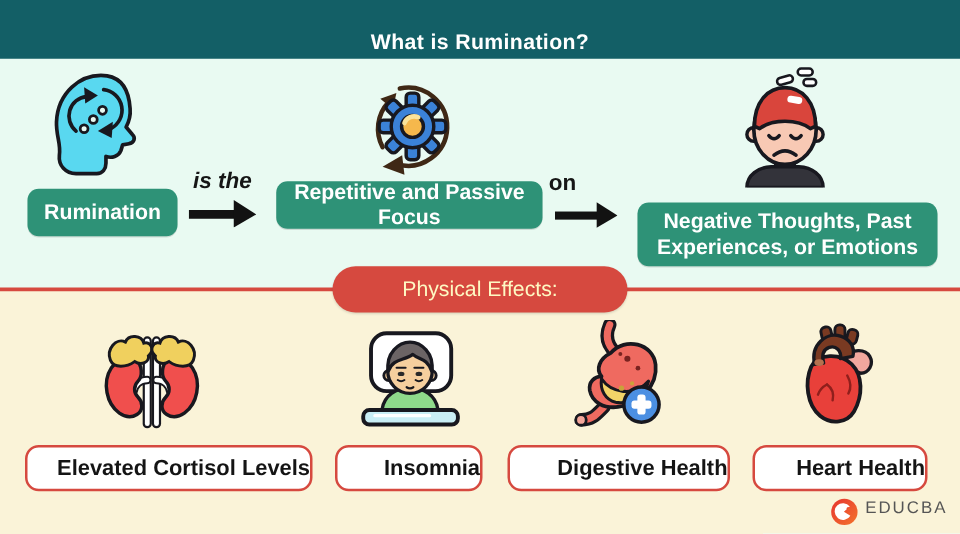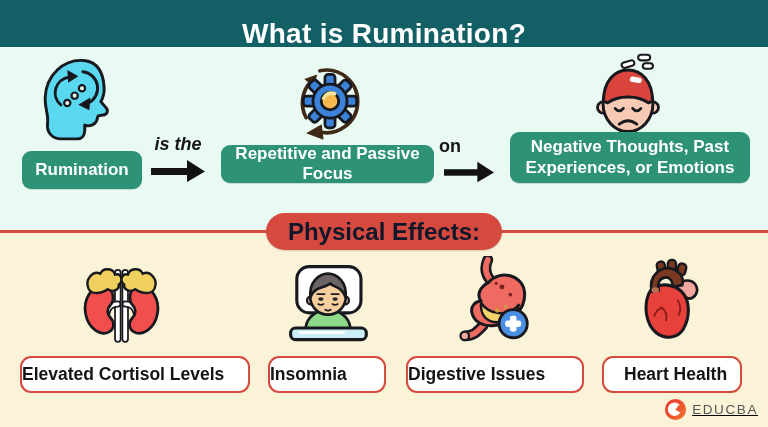--- a/index.html
+++ b/index.html
@@ -2,47 +2,47 @@
 <html><head>
 <meta charset="utf-8">
 <style>
   * { margin:0; padding:0; box-sizing:border-box; }
   html,body { width:768px; height:427px; }
   body { font-family:"Liberation Sans","DejaVu Sans",sans-serif; }
   .poster { position:relative; width:768px; height:427px; overflow:hidden; background:#e9faf2; }
 
   .hdr { position:absolute; left:0; top:0; width:768px; height:47px; background:#135f66;
          display:flex; align-items:center; justify-content:center; }
-  .hdr h1 { color:#ffffff; font-size:28px; font-weight:bold; letter-spacing:.3px;margin-top:20px; }
+  .hdr h1 { color:#ffffff; font-size:17px; font-weight:bold; letter-spacing:.3px;margin-top:20px; }
 
   .mint { position:absolute; left:0; top:47px; width:768px; height:185px; background:#e9faf2; }
   .cream { position:absolute; left:0; top:232px; width:768px; height:195px; background:#faf3d8; }
   .redline { position:absolute; left:0; top:230px; width:768px; height:3px; background:#d6493f; }
 
   .abs { position:absolute; }
   .icon-box svg { width:100%; height:100%; display:block; }
 
   .step-btn { background:#2e9277; color:#ffffff; border-radius:9px;
               display:flex; align-items:center; justify-content:center; text-align:center;
               font-weight:bold; font-size:17px; line-height:1.18; padding:2px 8px;
               box-shadow:0 1px 0 rgba(0,0,0,.12); }
   .conn-txt { color:#161616; font-weight:bold; font-size:18px; text-align:center; }
 
   .pill { position:absolute; top:213px; left:50%; transform:translateX(-50%);
           width:236px; height:37px; background:#d6493f; border-radius:19px;
           display:flex; align-items:center; justify-content:center; z-index:3;
           box-shadow:0 1px 2px rgba(0,0,0,.15); }
-  .pill span { color:#0f172a; font-size:24px; font-weight:bold; }
+  .pill span { color:#fef9c3; font-size:17px; font-weight:normal; }
 
   .fx-label { position:absolute; top:356px; height:37px; background:#ffffff;
               border:2.5px solid #d6493f; border-radius:11px;
-              display:flex; align-items:center; justify-content:flex-start;
+              display:flex; align-items:center; justify-content:flex-end;
               font-weight:bold; font-size:17.5px; color:#141414; }
 
-  .brand { position:absolute; right:10px; bottom:6px; display:flex; align-items:center; gap:5px;text-decoration:underline; }
+  .brand { position:absolute; right:10px; bottom:6px; display:flex; gap:5px; }
   .brand .txt { color:#555555; font-size:13.5px; letter-spacing:1.6px; font-weight:normal; }
 </style>
 </head>
 <body>
 
 <div class="poster">
 
   <div class="mint"></div>
   <div class="cream"></div>
   <div class="redline"></div>
@@ -121,21 +121,21 @@
       <ellipse cx="55" cy="55" rx="27" ry="30" fill="#f8c9b4" stroke="#18181f" stroke-width="3.2"></ellipse>
       <path d="M28.5 52 C28.5 31 40 18.5 55 18.5 C70 18.5 81.5 31 81.5 52 L77 54 C66 45.5 44 45.5 33 54 Z" fill="#d9453c" stroke="#18181f" stroke-width="3.2" stroke-linejoin="round"></path>
       <rect x="57" y="26" width="13" height="6" rx="3" fill="#ffffff" transform="rotate(9 63 29)"></rect>
       <path d="M41 60 Q45.5 65.5 50 60" fill="none" stroke="#18181f" stroke-width="3" stroke-linecap="round"></path>
       <path d="M60 60 Q64.5 65.5 69 60" fill="none" stroke="#18181f" stroke-width="3" stroke-linecap="round"></path>
       <path d="M45.5 77 Q55 69.5 64.5 77" fill="none" stroke="#18181f" stroke-width="3.2" stroke-linecap="round"></path>
       <path d="M22 105 C22 94 32 87.5 43 87 L67 87 C78 87.5 88 94 88 105 Z" fill="#33333a" stroke="#18181f" stroke-width="3"></path>
     </svg>
   </div>
 
-  <div class="abs step-btn" style="left:510px; top:132px; width:240px; height:51px;">
+  <div class="abs step-btn" style="left:510px; top:162px; width:240px; height:51px;">
     <span>Negative Thoughts, Past Experiences, or Emotions</span>
   </div>
 
   <div class="pill">
     <span>Physical Effects:</span>
   </div>
 
   <div class="abs icon-box" style="left:74px; top:258px; width:95px; height:92px;">
     <svg viewBox="0 0 100 100">
       <path d="M46 16 V88" stroke="#18181f" stroke-width="8" stroke-linecap="round"></path>
@@ -193,21 +193,21 @@
       <circle cx="69" cy="41" r="2" fill="#7a2320"></circle>
       <circle cx="54" cy="29" r="1.7" fill="#7a2320"></circle>
       <circle cx="55" cy="58" r="2.3" fill="#c9a23a"></circle>
       <circle cx="64" cy="54" r="1.8" fill="#c9a23a"></circle>
       <circle cx="72" cy="72" r="15" fill="#4b8fe2" stroke="#18181f" stroke-width="3"></circle>
       <rect x="68.5" y="63.5" width="7" height="17" rx="2.5" fill="#ffffff"></rect>
       <rect x="63.5" y="68.5" width="17" height="7" rx="2.5" fill="#ffffff"></rect>
     </svg>
   </div>
   <div class="fx-label" style="left:406px; width:178px;">
-    <span>Digestive Issues</span>
+    <span>Digestive Health</span>
   </div>
 
   <div class="abs icon-box" style="left:622px; top:258px; width:90px; height:92px;">
     <svg viewBox="0 0 100 100">
       <path d="M60 30 C66 22 78 22 82 29 C86 36 81 44 74 44 L64 40 Z" fill="#f2a79e" stroke="#18181f" stroke-width="3" stroke-linejoin="round"></path>
       <path d="M30 38 C24 52 26 72 38 82 C48 90 62 88 68 78 C76 64 76 46 66 36 C56 26 36 26 30 38 Z" fill="#e8403a" stroke="#18181f" stroke-width="3.4" stroke-linejoin="round"></path>
       <path d="M44 54 q7 5 5 14" fill="none" stroke="#8f1f1c" stroke-width="2.2" stroke-linecap="round"></path>
       <path d="M44 54 q-6 3 -8 9" fill="none" stroke="#8f1f1c" stroke-width="2.2" stroke-linecap="round"></path>
       <path d="M62 46 q5 9 1 16" fill="none" stroke="#8f1f1c" stroke-width="2.2" stroke-linecap="round"></path>
       <rect x="39" y="3" width="9" height="13" rx="4" fill="#7a3a22" stroke="#18181f" stroke-width="2.6" transform="rotate(-12 43 9)"></rect>

